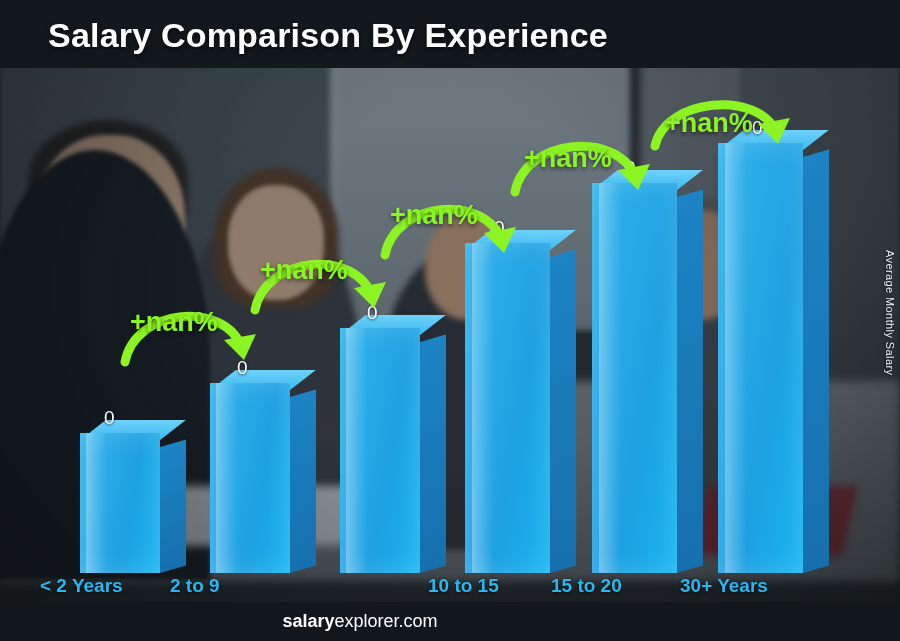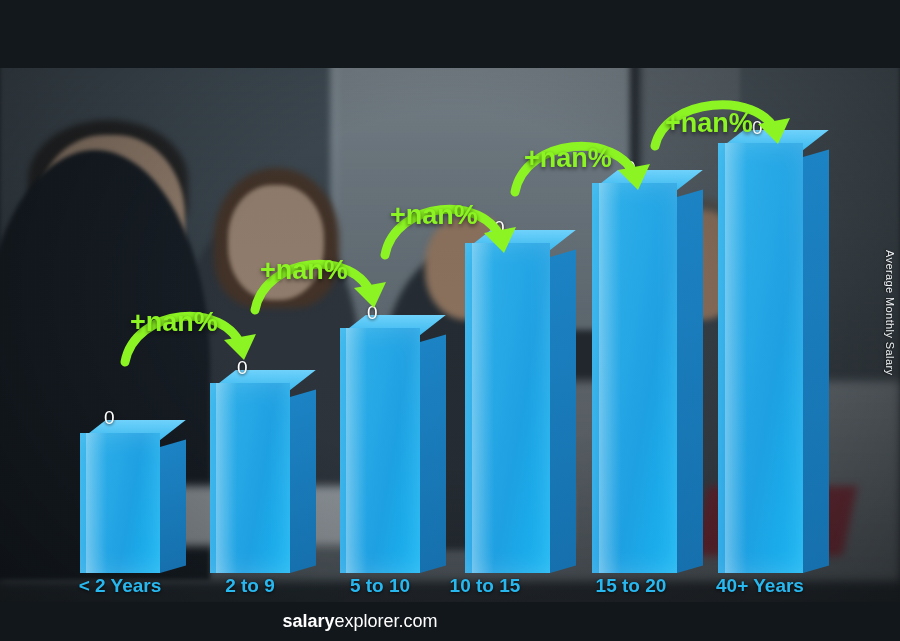--- a/index.html
+++ b/index.html
@@ -96,21 +96,21 @@
   .bar .glow{
     position:absolute;left:8%;bottom:0;width:26%;height:100%;
     background:linear-gradient(90deg,rgba(255,255,255,.30),rgba(255,255,255,0));
     pointer-events:none;
   }
   .value{
     position:absolute;color:#ffffff;font-size:19px;font-weight:normal;
     text-shadow:0 1px 3px rgba(0,0,0,.75);
   }
   .catlabel{
-    position:absolute;bottom:44px;text-align:center;
+    position:absolute;bottom:44px;text-align:left;
     font-size:19px;font-weight:bold;color:#28b8f0;
     text-shadow:0 1px 3px rgba(0,0,0,.7);white-space:nowrap;
   }
 
   
   .pct{
     position:absolute;color:#8cf423;font-size:27px;font-weight:bold;
     text-shadow:0 2px 4px rgba(0,0,0,.6);white-space:nowrap;
   }
   .arrowsvg{position:absolute;overflow:visible;}
@@ -139,20 +139,21 @@
       <div class="p1beard"></div>
       <div class="p1"></div>
     <div class="laptop"></div>
       <div class="paper"></div>
       <div class="cup"></div>
     <div class="tint"></div>
     <div class="vig"></div>
   </div>
 
   <div class="topband"></div>
+  <div class="title">Salary Comparison By Experience</div>
 
   <div class="ylabel">Average Monthly Salary</div>
 
   <div class="plot">
 
     <div class="bar" style="left:80px;bottom:68px;width:80px;height:140px;">
       <div class="side" style="left:80px;height:126px;transform:skewY(-16deg);transform-origin:left bottom;"></div>
       <div class="top" style="left:13px;top:-13px;width:80px;transform:skewX(-52deg);"></div>
       <div class="front" style="height:140px;">
           <div class="glow"></div>
@@ -172,51 +173,50 @@
     <div class="catlabel" style="left:170px;width:160px;">2 to 9</div>
 
     <div class="bar" style="left:340px;bottom:68px;width:80px;height:245px;">
       <div class="side" style="left:80px;height:231px;transform:skewY(-16deg);transform-origin:left bottom;"></div>
       <div class="top" style="left:13px;top:-13px;width:80px;transform:skewX(-52deg);"></div>
       <div class="front" style="height:245px;">
           <div class="glow"></div>
         </div>
     </div>
     <div class="value" style="left:367px;bottom:317px;">0</div>
-    <div class="catlabel" style="left:300px;width:160px;">5 to 10</div>
 
     <div class="bar" style="left:465px;bottom:68px;width:85px;height:330px;">
       <div class="side" style="left:85px;height:316px;transform:skewY(-16deg);transform-origin:left bottom;"></div>
       <div class="top" style="left:13px;top:-13px;width:85px;transform:skewX(-52deg);"></div>
       <div class="front" style="height:330px;">
           <div class="glow"></div>
         </div>
     </div>
     <div class="value" style="left:494px;bottom:402px;">0</div>
-    <div class="catlabel" style="left:405px;width:160px;">10 to 15</div>
+    <div class="catlabel" style="left:428px;width:160px;">10 to 15</div>
 
     <div class="bar" style="left:592px;bottom:68px;width:85px;height:390px;">
       <div class="side" style="left:85px;height:376px;transform:skewY(-16deg);transform-origin:left bottom;"></div>
       <div class="top" style="left:13px;top:-13px;width:85px;transform:skewX(-52deg);"></div>
       <div class="front" style="height:390px;">
           <div class="glow"></div>
         </div>
     </div>
     <div class="value" style="left:625px;bottom:462px;">0</div>
     <div class="catlabel" style="left:551px;width:160px;">15 to 20</div>
 
     <div class="bar" style="left:718px;bottom:68px;width:85px;height:430px;">
       <div class="side" style="left:85px;height:416px;transform:skewY(-16deg);transform-origin:left bottom;"></div>
       <div class="top" style="left:13px;top:-13px;width:85px;transform:skewX(-52deg);"></div>
       <div class="front" style="height:430px;">
           <div class="glow"></div>
         </div>
     </div>
     <div class="value" style="left:752px;bottom:502px;">0</div>
-    <div class="catlabel" style="left:680px;width:160px;">40+ Years</div>
+    <div class="catlabel" style="left:680px;width:160px;">30+ Years</div>
 
     <svg class="arrowsvg" style="left:120px;top:300px;width:140px;height:70px;" viewBox="0 0 140 70">
       <path d="M5,62 C15,8 105,0 122,48" fill="none" stroke="#8cf423" stroke-width="9" stroke-linecap="round"></path>
       <path d="M104,40 L124,60 L136,34 Z" fill="#8cf423"></path>
     </svg>
     <div class="pct" style="left:130px;top:307px;">+nan%</div>
 
     <svg class="arrowsvg" style="left:250px;top:248px;width:140px;height:70px;" viewBox="0 0 140 70">
       <path d="M5,62 C15,8 105,0 122,48" fill="none" stroke="#8cf423" stroke-width="9" stroke-linecap="round"></path>
       <path d="M104,40 L124,60 L136,34 Z" fill="#8cf423"></path>

